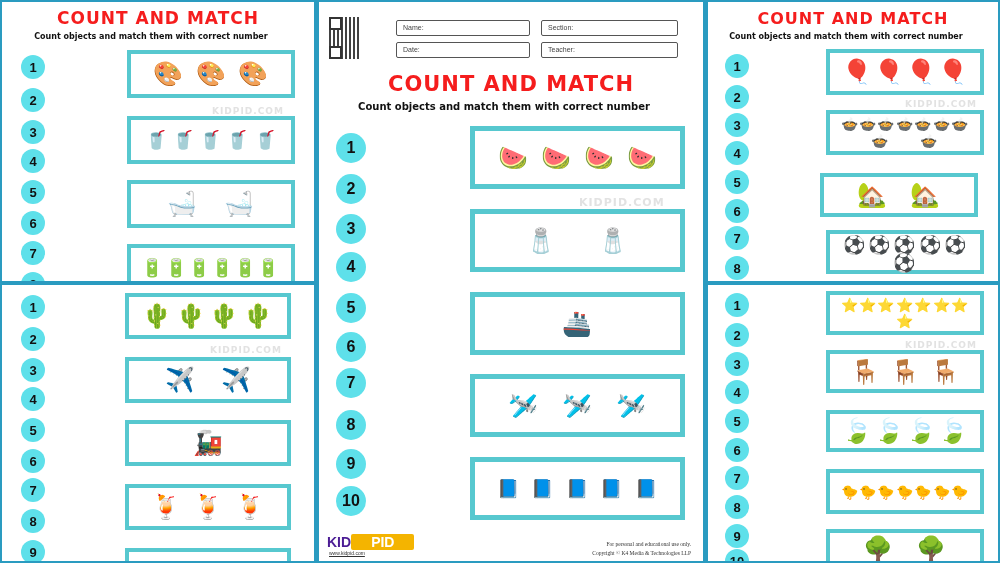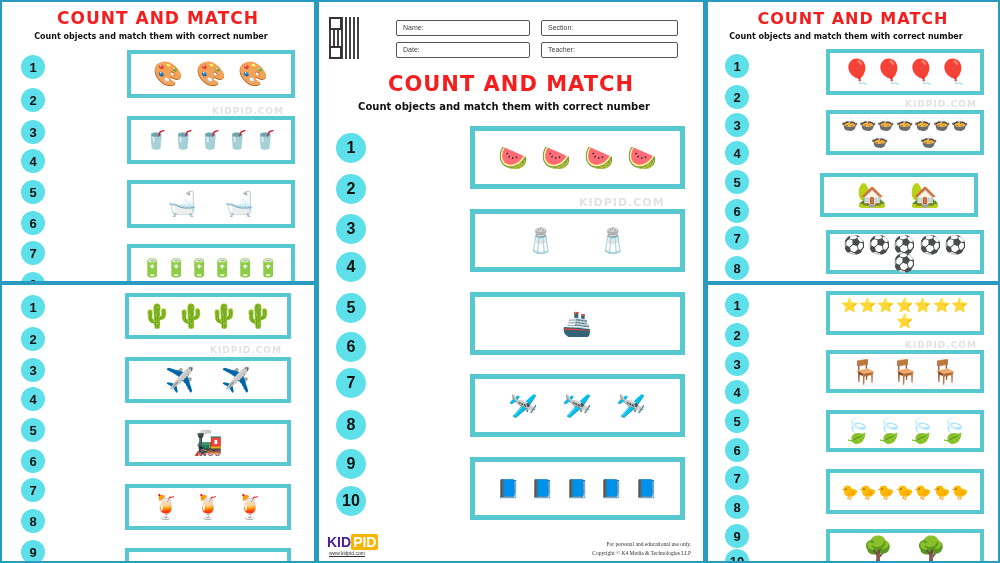--- a/index.html
+++ b/index.html
@@ -31,21 +31,21 @@
   .qr { position: absolute; left: 10px; top: 15px; width: 30px; height: 42px;
         background:
           repeating-linear-gradient(90deg, #222 0 2px, #fff 2px 4px),
           #fff; opacity: .85; }
   .qr::before, .qr::after { content:""; position:absolute; width:9px; height:9px; border:2px solid #111; background:#fff; }
   .qr::before { left:0; top:0; }
   .qr::after { left:0; bottom:0; }
 
   .logo { position: absolute; left: 8px; top: 532px; font-weight: bold; font-size: 14px; font-family: "Liberation Sans", sans-serif; }
   .logo .k { color: #4c1d95; }
-  .logo .p { color: #fff; background: #f4b400; padding: 0 2px; border-radius: 2px; }
+  .logo .p { color: #fff; background: #f4b400; padding: 0 20px; border-radius: 2px; }
   .logo-url { position: absolute; left: 10px; top: 548px; font-size: 5px; color: #333; text-decoration: underline; font-family: "Liberation Sans", sans-serif; }
   .copy { position: absolute; right: 12px; top: 538px; text-align: right; font-size: 5.5px; color: #333; line-height: 9px; font-family: "Liberation Serif", serif; }
 </style>
 </head>
 <body>
 
 <div class="panel p-tl">
   <div class="title" style="top:6px;font-size:17px;">COUNT AND MATCH</div>
   <div class="subtitle" style="top:30px;font-size:8px;">Count objects and match them with correct number</div>
   <div class="nums"></div>

